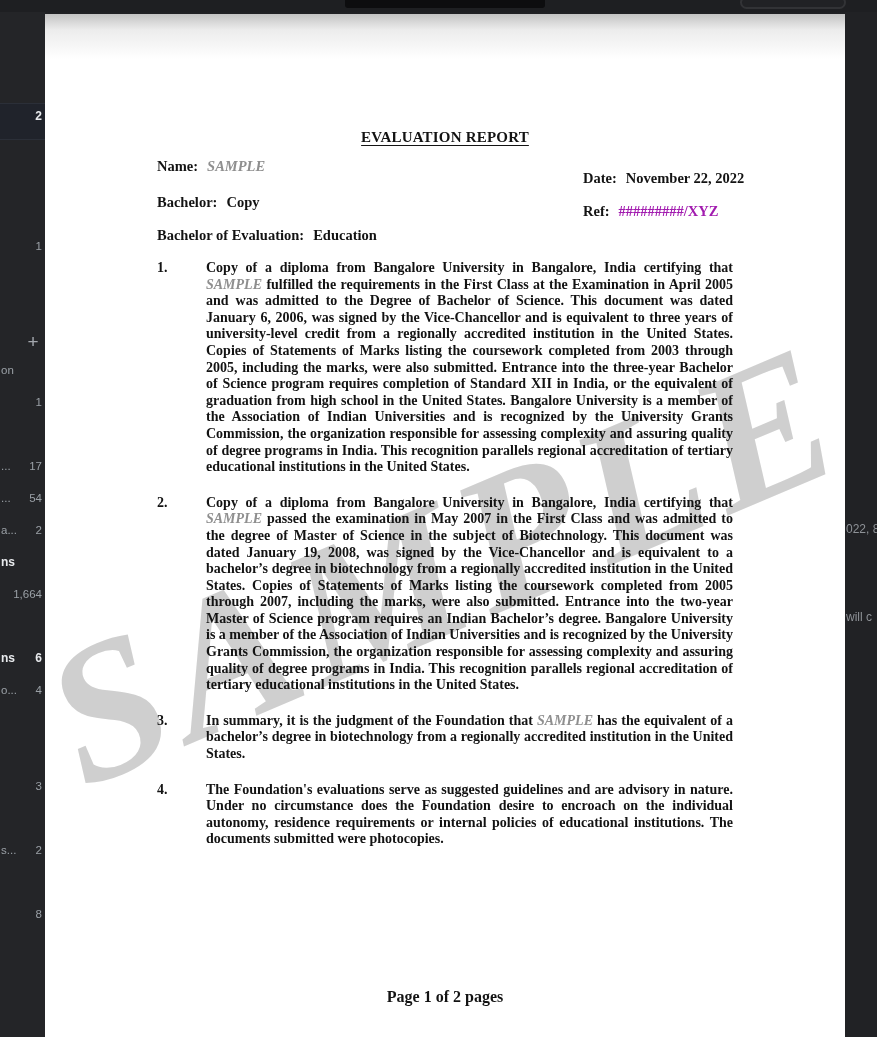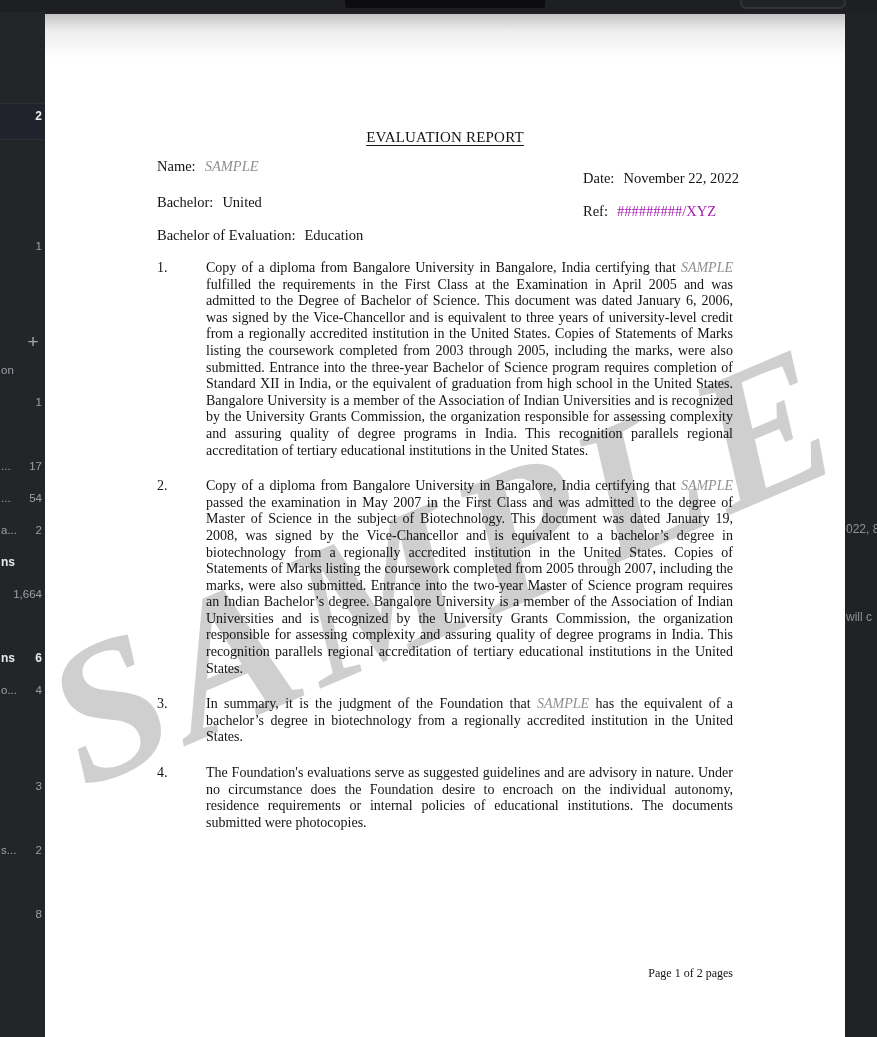--- a/index.html
+++ b/index.html
@@ -31,37 +31,37 @@
 
   
   .doc { position:absolute; left:45px; top:14px; width:800px; height:1023px; background:#ffffff; overflow:hidden; }
   .doc-top-shadow { position:absolute; left:0; top:0; width:100%; height:45px;
       background:linear-gradient(180deg,#c3c3c3 0%, #ececec 35%, rgba(255,255,255,0) 100%); pointer-events:none; }
 
   .watermark { position:absolute; left:-20px; top:438px; width:840px; text-align:center;
       transform:rotate(-23deg); font-family:"Liberation Serif", serif; font-style:italic; font-weight:bold;
       font-size:195px; letter-spacing:10px; color:rgba(140,140,140,0.42); white-space:nowrap; z-index:0; }
 
-  .doc-content { position:absolute; inset:0; z-index:1; font-family:"Liberation Serif", serif; color:#131313; }
+  .doc-content { position:absolute; inset:0; z-index:1; font-family:"Liberation Serif", serif; color:#131313;font-weight:bold; }
   .doc-title { position:absolute; top:115px; left:0; width:100%; text-align:center; font-size:15px;
       text-decoration:underline; text-underline-offset:3px; letter-spacing:0.2px; }
 
   .field-row { position:absolute; left:112px; font-size:14.5px; white-space:nowrap; }
   .field-row.right-col { left:538px;margin-top:9px; }
   .field-value { margin-left:9px; }
   .muted-sample { color:#8f8f8f; font-style:italic; }
   .muted-ref { color:#a21caf; }
 
   .paras { position:absolute; left:112px; top:246px; width:576px; }
   .para { position:relative; padding-left:49px; font-size:14px; line-height:16.6px;
       text-align:justify; margin-bottom:19px; }
   .para-num { position:absolute; left:0; top:0; }
   .para .muted-sample { font-size:14px; }
 
-  .doc-footer { position:absolute; top:952px; left:112px; width:576px; text-align:right; font-size:12px; }
+  .doc-footer { position:absolute; top:974px; left:112px; width:576px; text-align:center; font-size:16px; }
 </style>
 </head>
 <body>
 
 <div class="app-bg"></div>
 
 <div class="top-strip">
   <div class="top-center-bar"></div>
   <div class="top-right-button"></div>
 </div>
@@ -144,21 +144,21 @@
     <div class="doc-title">EVALUATION REPORT</div>
 
     <div class="field-row" style="top:144px">
       <span>Name:</span><span class="field-value muted-sample">SAMPLE</span>
     </div>
     <div class="field-row right-col" style="top:147px">
       <span>Date:</span><span class="field-value">November 22, 2022</span>
     </div>
 
     <div class="field-row" style="top:180px">
-      <span>Bachelor:</span><span class="field-value">United</span>
+      <span>Bachelor:</span><span class="field-value">Copy</span>
     </div>
     <div class="field-row right-col" style="top:180px">
       <span>Ref:</span><span class="field-value muted-ref">#########/XYZ</span>
     </div>
 
     <div class="field-row" style="top:213px">
       <span>Bachelor of Evaluation:</span><span class="field-value">Education</span>
     </div>
 
     <div class="paras" id="paras">

